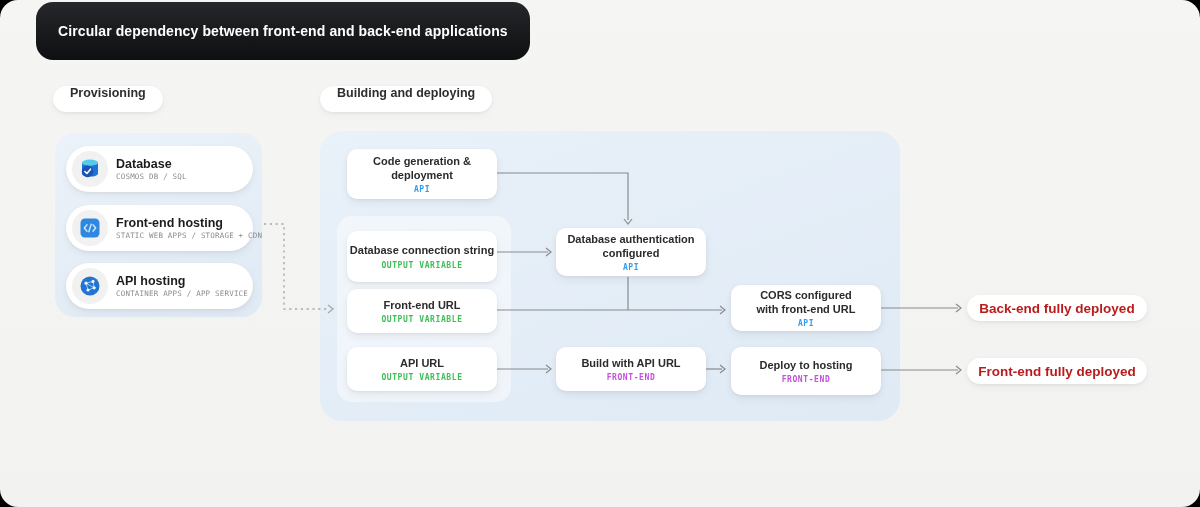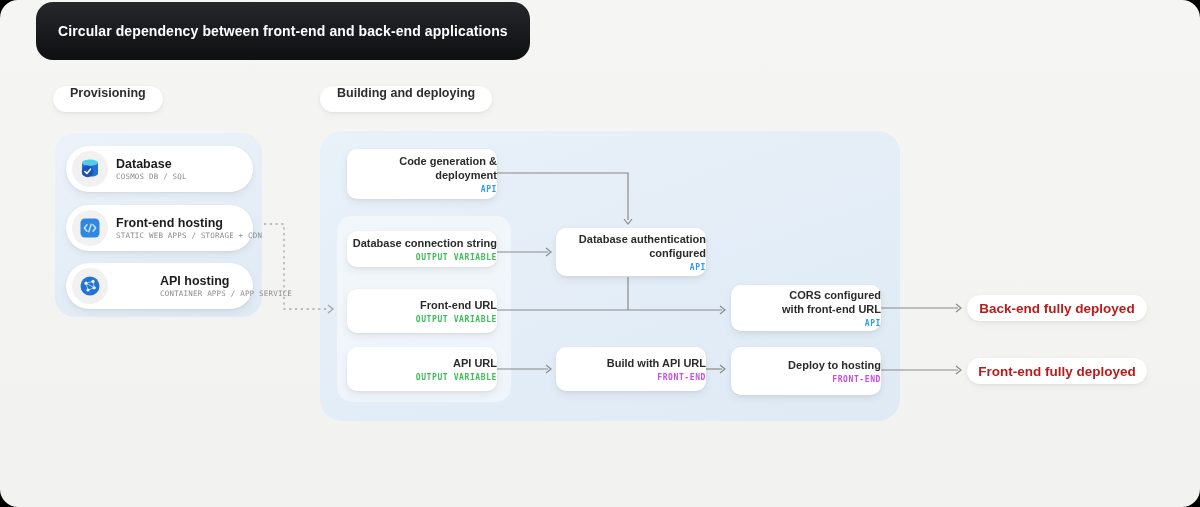--- a/index.html
+++ b/index.html
@@ -58,37 +58,37 @@
     border-radius:22px;z-index:1;
     background:linear-gradient(160deg,#e9f1f9 0%,#dfeaf5 100%);
   }
   .sub-panel{
     position:absolute;left:337px;top:216px;width:174px;height:186px;
     border-radius:15px;background:rgba(255,255,255,.46);z-index:1;
   }
   
   .node{
     position:absolute;width:150px;background:#fff;border-radius:10px;
-    display:flex;flex-direction:column;align-items:flex-end;justify-content:center;
+    display:flex;flex-direction:column;align-items:center;justify-content:center;
     box-shadow:0 1px 3px rgba(0,0,0,.06),0 4px 10px rgba(0,0,0,.06);
     z-index:3;box-sizing:border-box;
   }
   .node .lbl{
     font-size:11px;font-weight:600;color:#2b2b2b;line-height:1.3;
     white-space:nowrap;text-align:center;
   }
   .node .tag{
     font-family:"DejaVu Sans Mono","Liberation Mono",monospace;
     font-size:8px;font-weight:700;letter-spacing:.6px;margin-top:3px;white-space:nowrap;
   }
   .tag-api{color:#2e9cf0;}
   .tag-output{color:#3cbf55;}
   .tag-frontend{color:#c44fe0;}
   .n-codegen{left:347px;top:149px;height:50px;}
-  .n-dbconn{left:347px;top:231px;height:36px;}
+  .n-dbconn{left:347px;top:231px;height:51px;}
   .n-feurl{left:347px;top:289px;height:44px;}
   .n-apiurl{left:347px;top:347px;height:44px;}
   .n-dbauth{left:556px;top:228px;height:48px;}
   .n-build{left:556px;top:347px;height:44px;}
   .n-cors{left:731px;top:285px;height:46px;}
   .n-deploy{left:731px;top:347px;height:48px;}
   
   .outcome-pill{
     position:absolute;left:967px;width:180px;height:26px;border-radius:13px;
     background:#fff;display:flex;align-items:center;justify-content:center;
@@ -137,21 +137,21 @@
           <svg width="24" height="24" viewBox="0 0 24 24">
             <rect x="2.5" y="2.5" width="19" height="19" rx="4.5" fill="#2f87e0"></rect>
             <path d="M9 8.8 L6.3 12 L9 15.2 M15 8.8 L17.7 12 L15 15.2 M13.2 8.2 L10.8 15.8" stroke="#cfe6fb" stroke-width="1.4" fill="none" stroke-linecap="round" stroke-linejoin="round"></path>
           </svg>
         </span>
         <span class="txt">
           <div class="t">Front-end hosting</div>
           <div class="s">STATIC WEB APPS / STORAGE + CDN</div>
         </span>
       </div>
-      <div class="prov-card" style="top:130px;gap:44px;">
+      <div class="prov-card" style="top:130px;">
         <span class="icon-circle">
           <svg width="24" height="24" viewBox="0 0 24 24">
             <circle cx="12" cy="12" r="9.5" fill="#2273d2"></circle>
             <path d="M8 9.2 L15 7.4 L16.2 13.8 L10 16 Z M8 9.2 L16.2 13.8" stroke="#9ecdf2" stroke-width="1" fill="none" stroke-linejoin="round"></path>
             <circle cx="8" cy="9.2" r="1.6" fill="#eaf5fd"></circle>
             <circle cx="15" cy="7.4" r="1.6" fill="#eaf5fd"></circle>
             <circle cx="16.2" cy="13.8" r="1.6" fill="#eaf5fd"></circle>
             <circle cx="10" cy="16" r="1.6" fill="#eaf5fd"></circle>
           </svg>
         </span>

